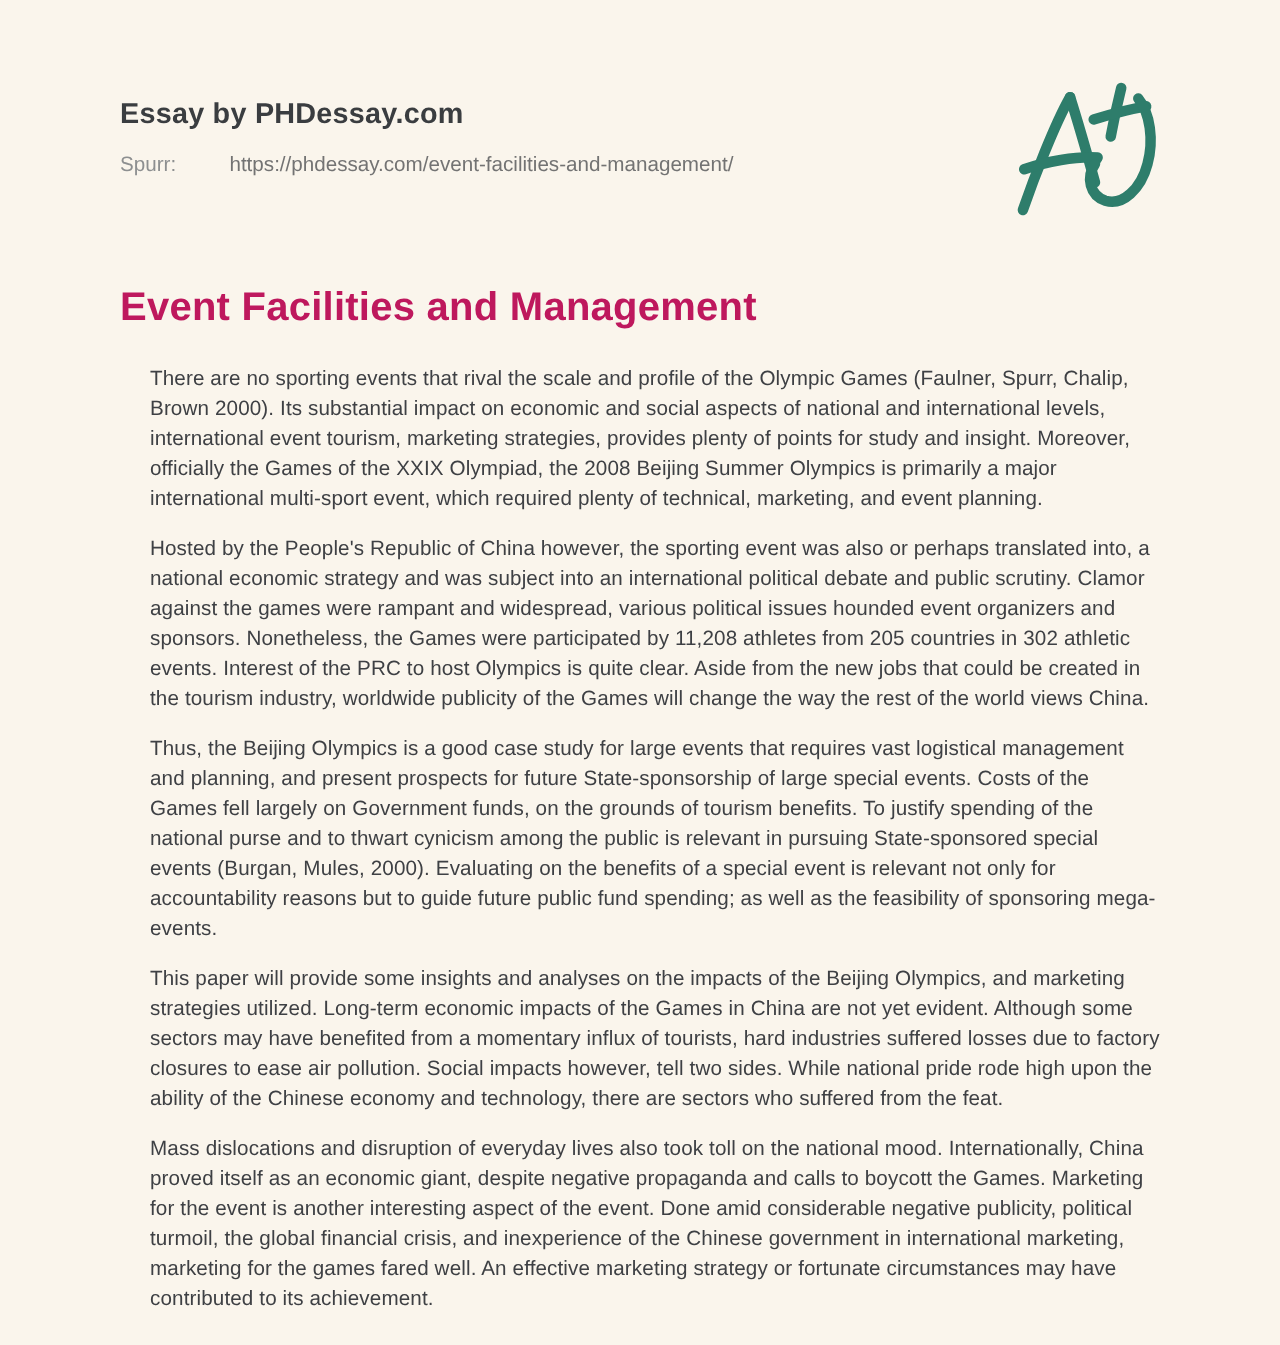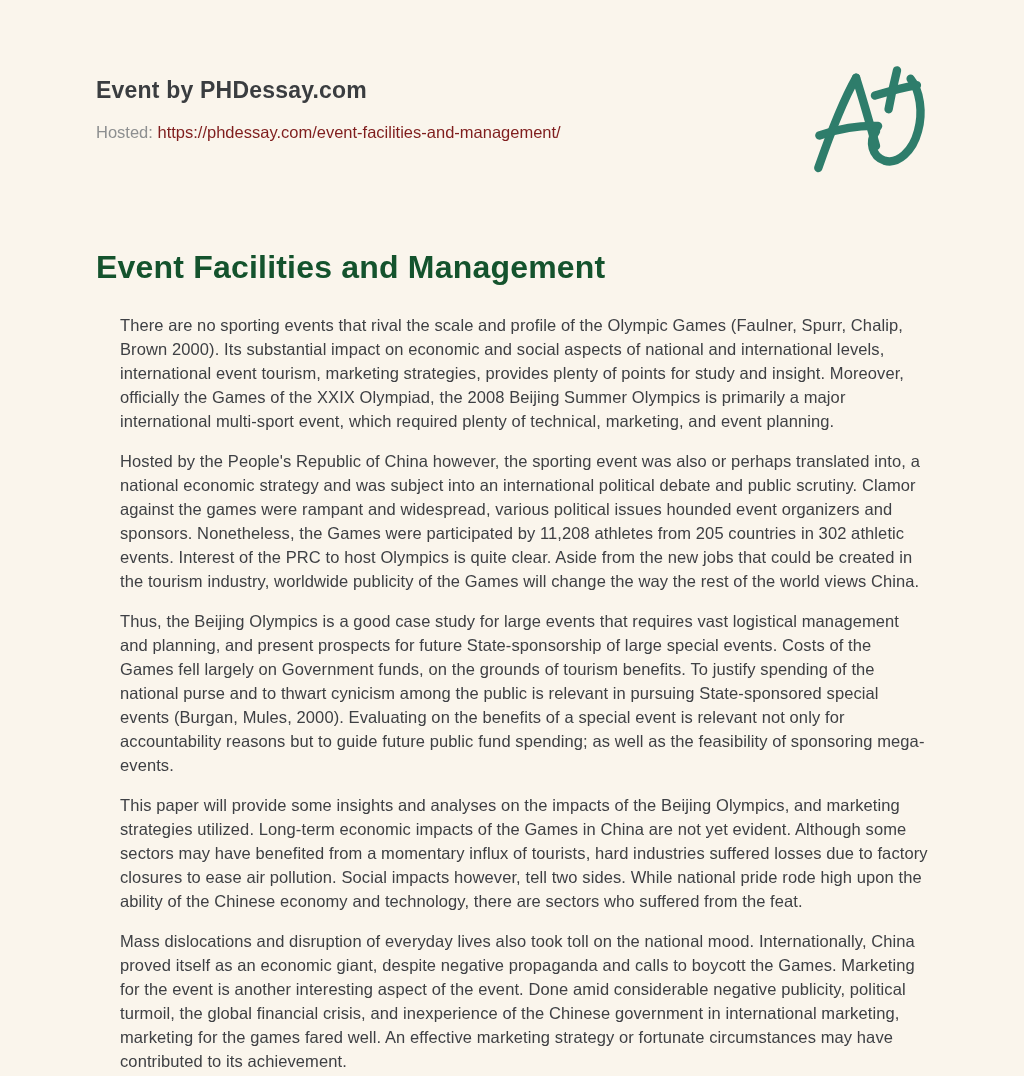--- a/index.html
+++ b/index.html
@@ -31,59 +31,60 @@
   }
   .source-line {
     margin-top: 17px;
     font-size: 16.5px;
     line-height: 22px;
   }
   .source-label {
     color: #8D8F90;
   }
   .source-link {
-    color: #7f1d1d;
+    color: #737373;
     text-decoration: none;
+    margin-left: 38px;
   }
   .logo {
     position: absolute;
     top: -14px;
     right: -18px;
     width: 140px;
     height: 128px;
   }
   .logo svg { width: 100%; height: 100%; }
   .title {
-    margin-top: 104px;
+    margin-top: 82px;
     font-size: 32px;
     font-weight: 700;
     letter-spacing: 0.2px;
-    color: #14532d;
+    color: #be185d;
     line-height: 40px;
   }
   .essay-body { margin-top: 26px; }
   .essay-body p {
     font-size: 16.5px;
     line-height: 24px;
     letter-spacing: 0.1px;
     color: #3E4044;
     margin-bottom: 16px;
     margin-left: 24px;
   }
 </style>
 </head>
 <body>
 
 <div class="page">
 
   <div class="header">
-    <div class="brand">Event by PHDessay.com</div>
+    <div class="brand">Essay by PHDessay.com</div>
 
     <div class="source-line">
-      <span class="source-label">Hosted:</span>
+      <span class="source-label">Spurr:</span>
       <a class="source-link" href="#">https://phdessay.com/event-facilities-and-management/</a>
     </div>
 
     <div class="logo">
       <svg viewBox="0 0 130 122" fill="none" xmlns="http://www.w3.org/2000/svg">
         <g stroke="#2E7D6B" stroke-width="8" stroke-linecap="round" stroke-linejoin="round" fill="none">
 
           <path d="M10,101 C18,78 34,36 46,15"></path>
 
           <path d="M46,15 C52,34 60,62 65,80"></path>

